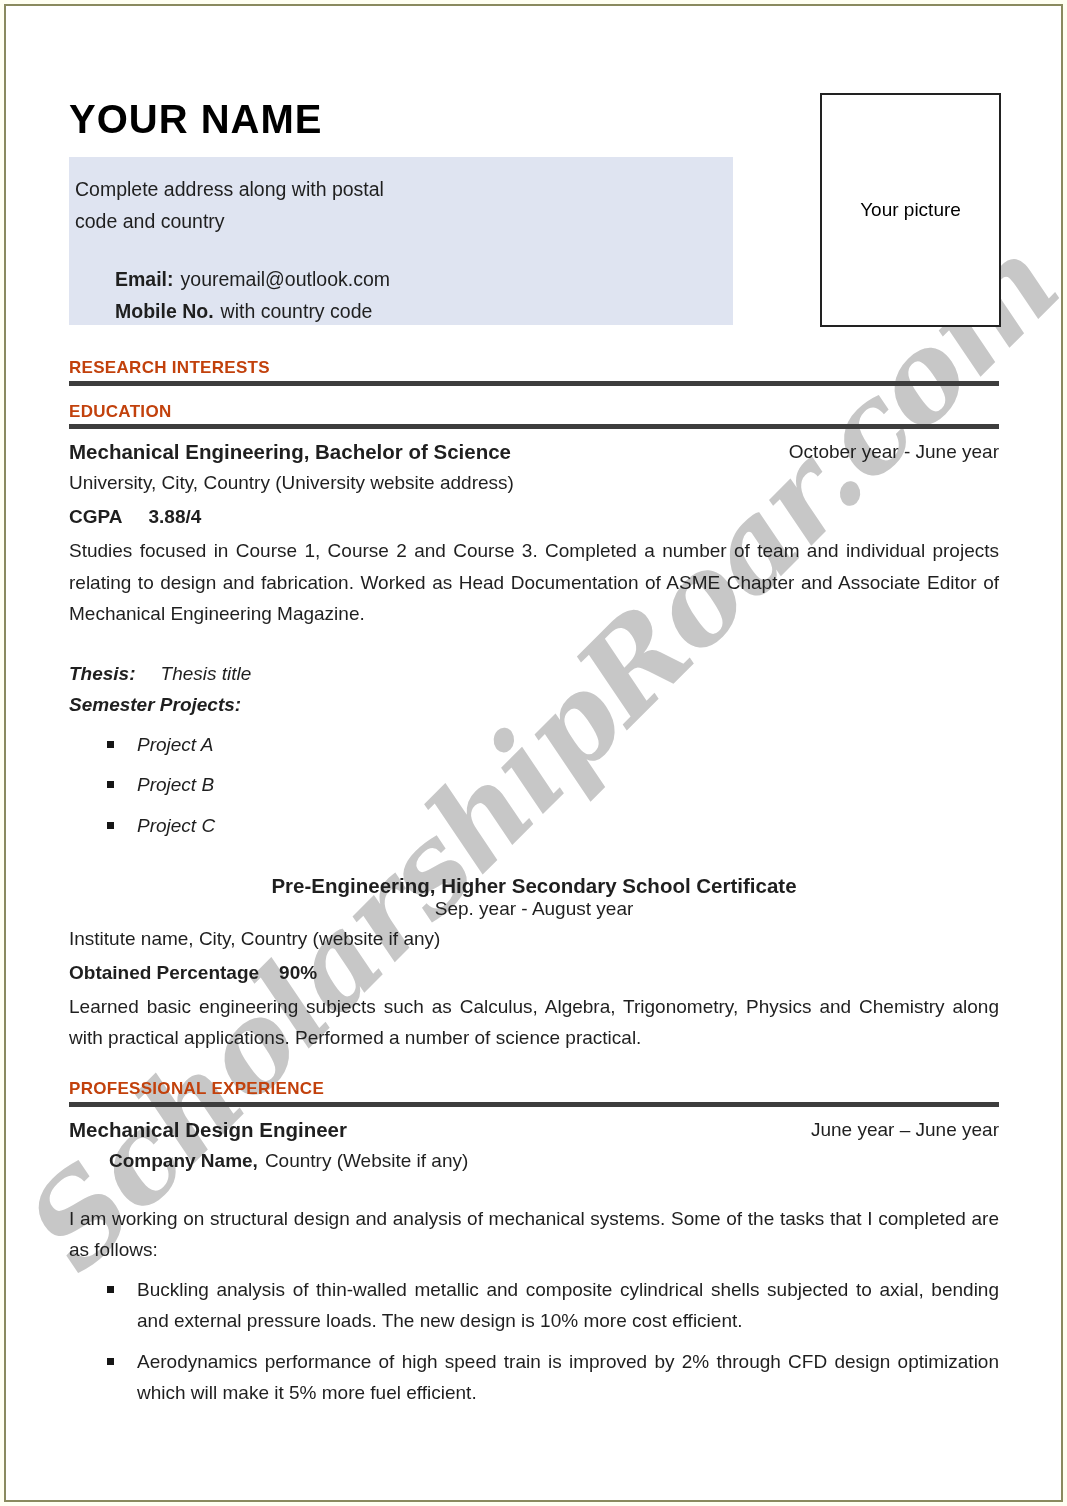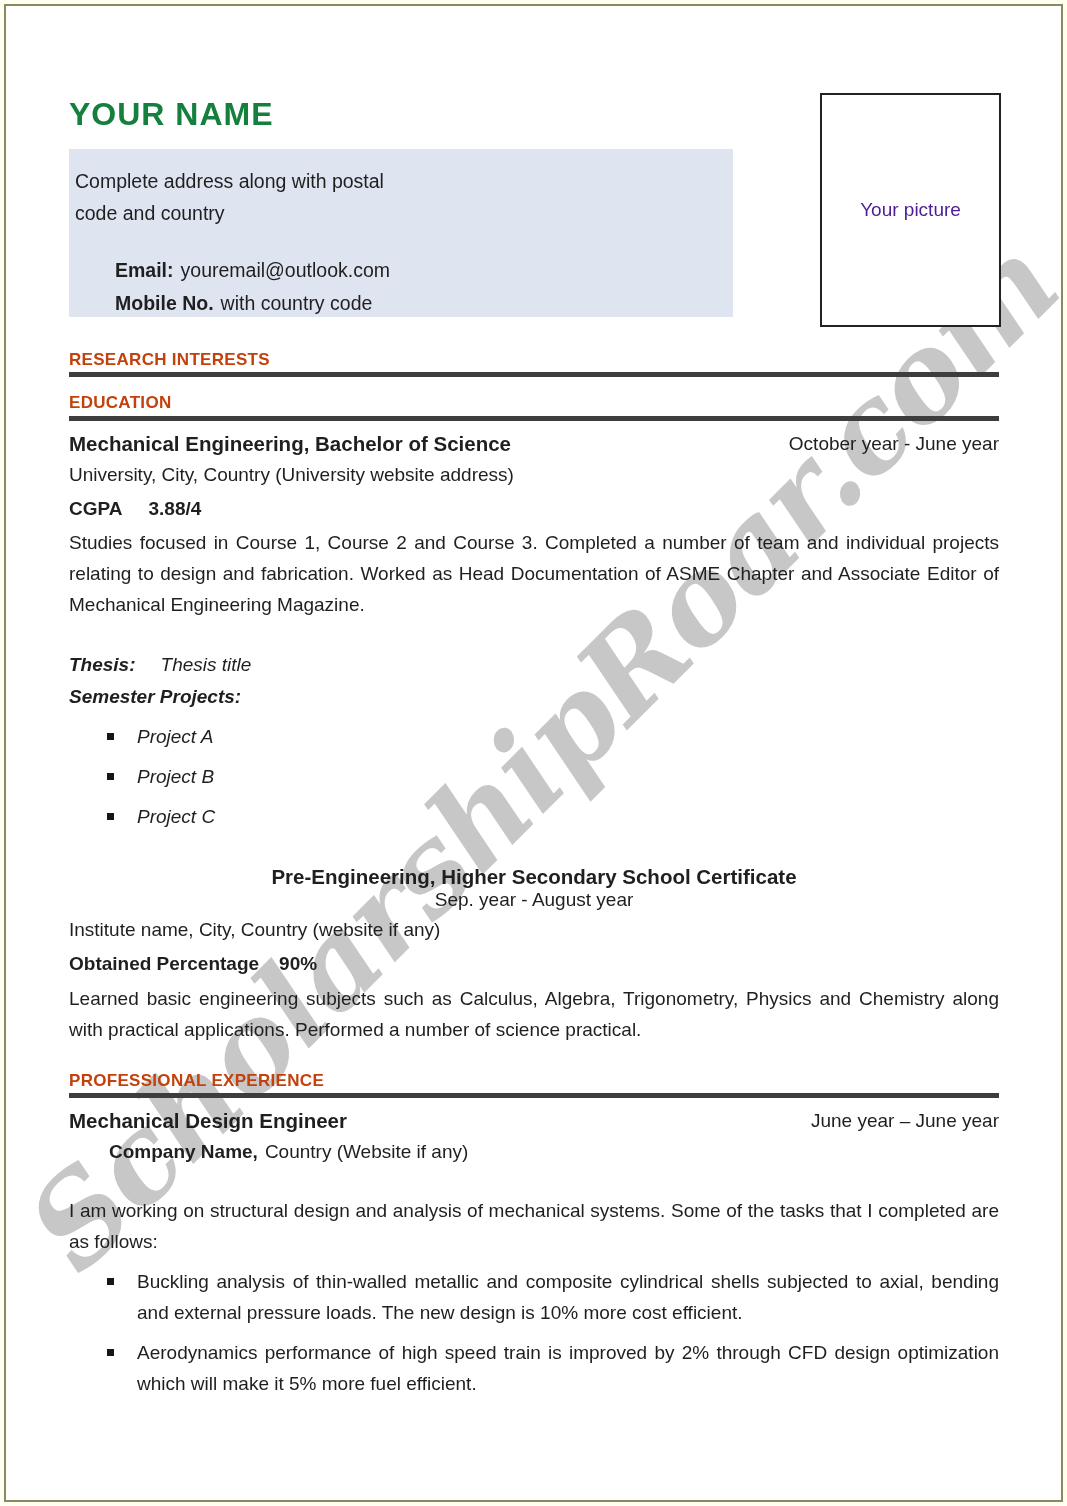--- a/index.html
+++ b/index.html
@@ -34,24 +34,24 @@
     pointer-events: none;
   }
   
   .content {
     position: relative;
     z-index: 1;
     padding: 0 62px 0 63px;
   }
   .name {
     margin: 92px 0 0 0;
-    font-size: 32px;
+    font-size: 40px;
     font-weight: 700;
     letter-spacing: 1px;
-    color: #15803d;
+    color: #000000;
     line-height: 1.05;
   }
   .header-row { margin-top: 17px; }
   .address-box {
     width: 664px; height: 168px;
     background: #dfe4f1;
     padding: 16px 24px 0 6px;
     font-size: 19.5px;
     line-height: 1.66;
   }
@@ -60,21 +60,21 @@
   .lbl { font-weight: 700; margin-left: 40px; }
   .after-lbl { margin-left: 7px; }
   .picture-box {
     position: absolute;
     z-index: 1;
     left: 814px; top: 87px;
     width: 181px; height: 234px;
     background: #ffffff;
     border: 2px solid #222222;
     display: flex; align-items: center; justify-content: center;
-    font-size: 19px; color: #4c1d95;
+    font-size: 19px; color: #000000;
   }
   
   .section-research   { margin-top: 33px; }
   .section-education  { margin-top: 16px; }
   .section-experience { margin-top: 26px; }
   .section-title {
     font-size: 17px;
     font-weight: 700;
     letter-spacing: 0.3px;
     color: #c2410c;

